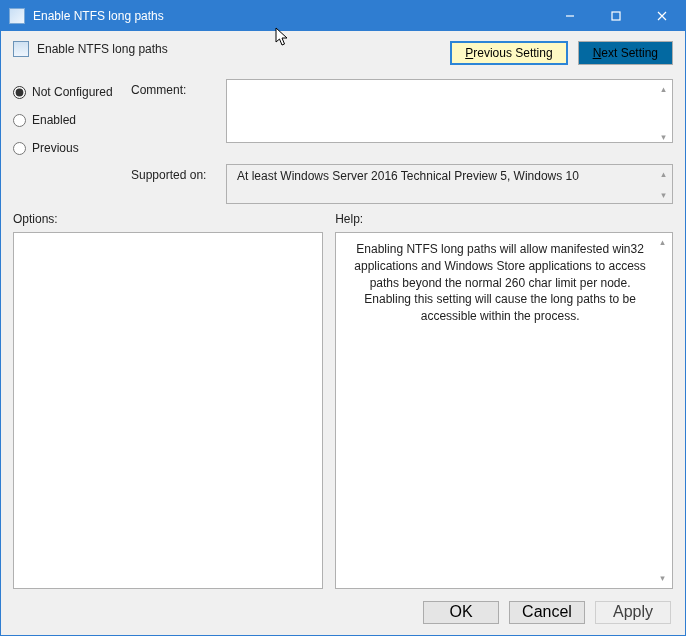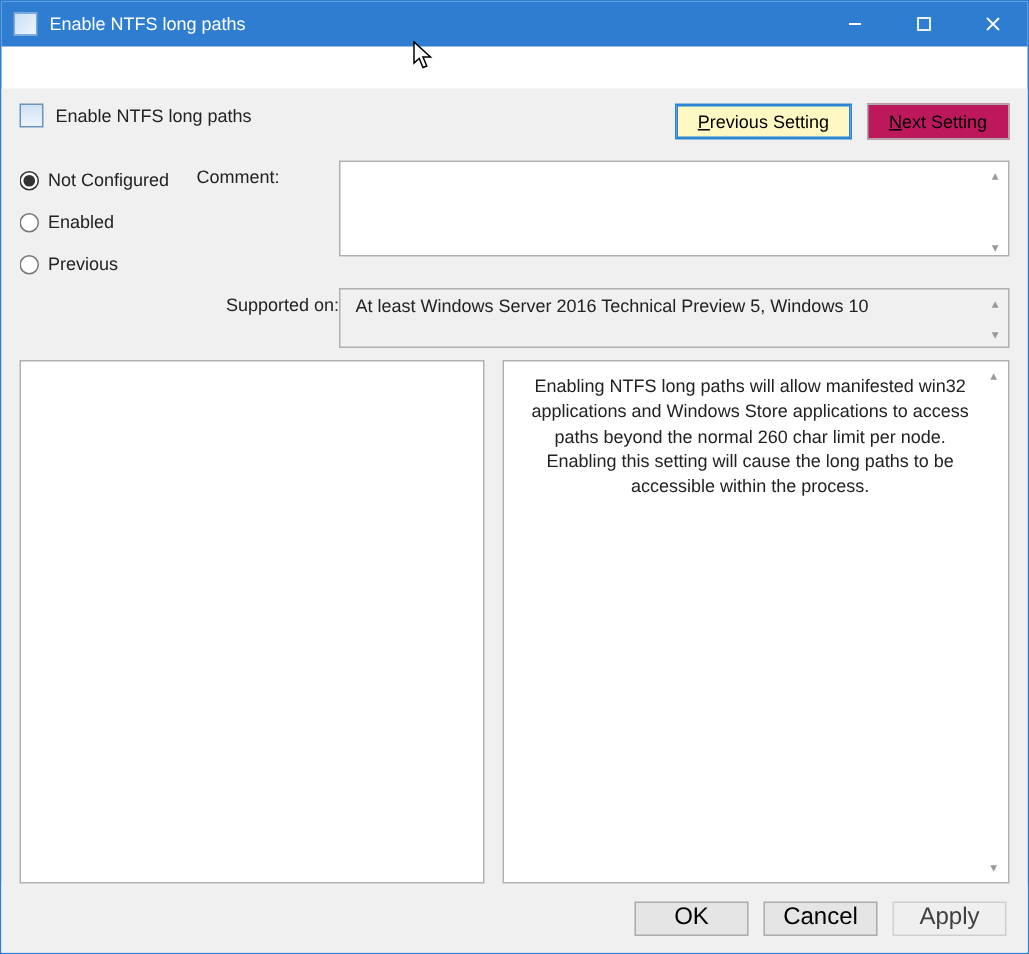--- a/index.html
+++ b/index.html
@@ -1,33 +1,33 @@
 <!DOCTYPE html>
 <html><head>
 <meta charset="utf-8">
 <style>
   * { box-sizing: border-box; }
   html, body { margin:0; padding:0; font-family: "Segoe UI", Tahoma, sans-serif; font-size:12px; color:#222; }
-  .window { width:686px; height:636px; background:#fff; border:1px solid #2f7dd1; display:flex; flex-direction:column;gap:28px; }
+  .window { width:686px; height:636px; background:#fff; border:1px solid #2f7dd1; display:flex; flex-direction:column; }
   .titlebar { height:30px; background:#2f7dd1; color:#fff; display:flex; align-items:center; padding:0 0 0 8px; }
   .titlebar .app-icon { width:16px; height:16px; background:linear-gradient(135deg,#c9dff5,#eef5fd); border:1px solid #7aa8d6; margin-right:8px; }
   .titlebar .title { flex:1; font-size:12px; }
   .tb-btns { display:flex; height:100%; }
   .tb-btn { width:46px; display:flex; align-items:center; justify-content:center; color:#fff; }
   .tb-btn svg { width:10px; height:10px; stroke:#fff; stroke-width:1.2; fill:none; }
 
   .body { flex:1; background:#f0f0f0; display:flex; flex-direction:column; padding:0; }
   .upper { padding:10px 12px 8px 12px; }
 
   .header-row { display:flex; align-items:flex-start; margin-bottom:14px; }
   .policy-name { display:flex; align-items:center; flex:1; }
   .policy-name .p-icon { width:16px; height:16px; background:linear-gradient(180deg,#cfe1f2,#eef5fd); border:1px solid #6b93b8; margin-right:8px; }
   .policy-name span { font-size:12px; }
   .nav-btns { display:flex; gap:10px; }
-  button.nav { height:24px; padding:0 14px; background:#be185d; border:1px solid #acacac; font-family:inherit; font-size:12px; display:flex; align-items:center; }
+  button.nav { height:24px; padding:0 14px; background:#0369a1; border:1px solid #acacac; font-family:inherit; font-size:12px; display:flex; align-items:center; }
   button.nav.focus { border:1px solid #2c84d6; outline:1px solid #2c84d6; outline-offset:-2px; background:#fef9c3; }
   .underline-first::first-letter { text-decoration: underline; }
 
   .meta-grid { display:grid; grid-template-columns:118px 95px 1fr; column-gap:0; row-gap:18px; align-items:flex-start; }
   .radios { display:flex; flex-direction:column; gap:14px; padding-top:6px; }
   .radio-item { display:flex; align-items:center; gap:6px; font-size:12px; }
   .radio-item input[type=radio] { margin:0; width:13px; height:13px; accent-color:#333; }
   .meta-label { font-size:12px; padding-top:4px; }
   .comment-box { position:relative; width:100%; }
   .comment-box textarea { width:100%; height:64px; resize:none; border:1px solid #b0b0b0; font-family:inherit; font-size:12px; padding:4px 18px 4px 6px; background:#fff; }
@@ -115,32 +115,36 @@
 
         <div class="meta-label">Comment:</div>
         <div class="comment-box">
           <textarea style=""></textarea>
           <div class="scroll-stub">
             <div class="arrow">▴</div>
             <div class="arrow">▾</div>
           </div>
         </div>
 
-        <div class="meta-label" style="text-align:right;">Supported on:</div>
+        <div class="meta-label" style="text-align:left;">Supported on:</div>
         <div class="supported-box">
           <div class="sup-inner">At least Windows Server 2016 Technical Preview 5, Windows 10</div>
           <div class="scroll-stub">
             <div class="arrow">▴</div>
             <div class="arrow">▾</div>
           </div>
         </div>
       </div>
     </div>
 
     <div class="lower">
+      <div class="labels-row">
+        <div class="l">Options:</div>
+        <div class="r">Help:</div>
+      </div>
       <div class="panes">
         <div class="pane options">
           <span></span>
         </div>
         <div class="pane help">
           <span>Enabling NTFS long paths will allow manifested win32 applications and Windows Store applications to access paths beyond the normal 260 char limit per node.  Enabling this setting will cause the long paths to be accessible within the process.</span>
           <div class="scroll-stub">
             <div class="arrow">▴</div>
             <div class="arrow">▾</div>
           </div>

